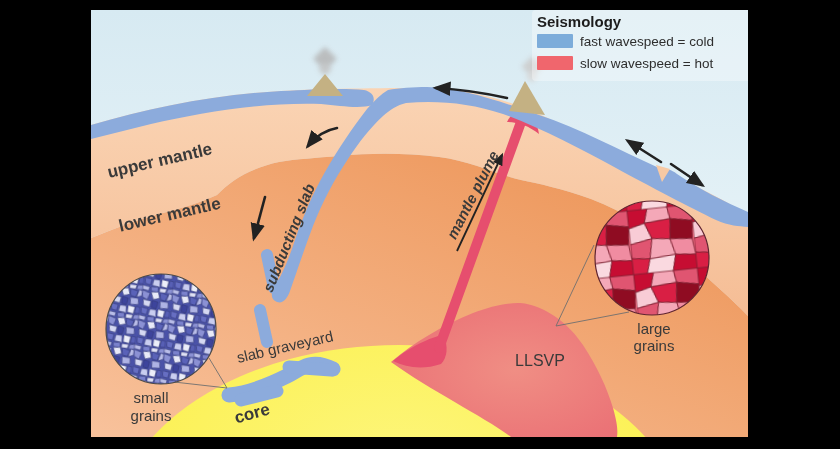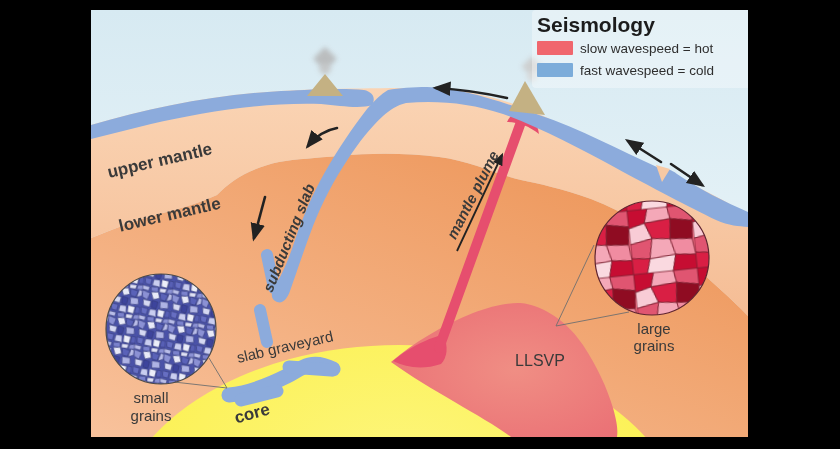--- a/index.html
+++ b/index.html
@@ -2,21 +2,21 @@
 <html><head>
 <meta charset="utf-8">
 <style>
   html,body{margin:0;padding:0;background:#000;}
   .stage{position:relative;width:840px;height:449px;background:#000;overflow:hidden;
          font-family:"Liberation Sans",sans-serif;}
   .content{position:absolute;left:91px;top:10px;width:657px;height:427px;overflow:hidden;}
   .content svg{display:block;}
   .legend{position:absolute;left:441px;top:0px;width:214px;padding:3px 2px 4px 5px;
           background:rgba(255,255,255,0.35);border-radius:4px;}
-  .legend-title{font-size:21px;font-weight:bold;color:#1c1c1c;margin:0 0 3px 0;}
+  .legend-title{font-size:15px;font-weight:bold;color:#1c1c1c;margin:0 0 3px 0;}
   .legend-row{display:flex;align-items:center;margin:2px 0 6px 0;height:16px;}
   .legend-row svg{margin-right:7px;flex:0 0 auto;}
   .legend-row .txt{font-size:13.5px;color:#2e2e2e;white-space:nowrap;}
   text{fill:#3a3a3a;}
   .lbl-big{font-size:17px;font-weight:bold;}
   .lbl{font-size:15px;}
   .lbl-ital{font-size:15px;font-weight:600;font-style:italic;}
   .lbl-llsvp{font-size:16px;}
 </style>
 </head>
@@ -176,26 +176,26 @@
     <text class="lbl" x="60" y="393" text-anchor="middle">small</text>
     <text class="lbl" x="60" y="411" text-anchor="middle">grains</text>
     <text class="lbl" x="563" y="324" text-anchor="middle">large</text>
     <text class="lbl" x="563" y="341" text-anchor="middle">grains</text>
   </svg>
 
   <div class="legend">
     <div class="legend-title">Seismology</div>
     <div class="legend-row">
       <svg width="36" height="14">
+        <rect width="36" height="14" rx="1" fill="#7cacda"></rect>
+      </svg>
+      <span class="txt">fast wavespeed = cold</span>
+    </div>
+    <div class="legend-row">
+      <svg width="36" height="14">
         <rect width="36" height="14" rx="1" fill="#f0666d"></rect>
       </svg>
       <span class="txt">slow wavespeed = hot</span>
     </div>
-    <div class="legend-row">
-      <svg width="36" height="14">
-        <rect width="36" height="14" rx="1" fill="#7cacda"></rect>
-      </svg>
-      <span class="txt">fast wavespeed = cold</span>
-    </div>
   </div>
 
  </div>
 </div>
 
 </body></html>

